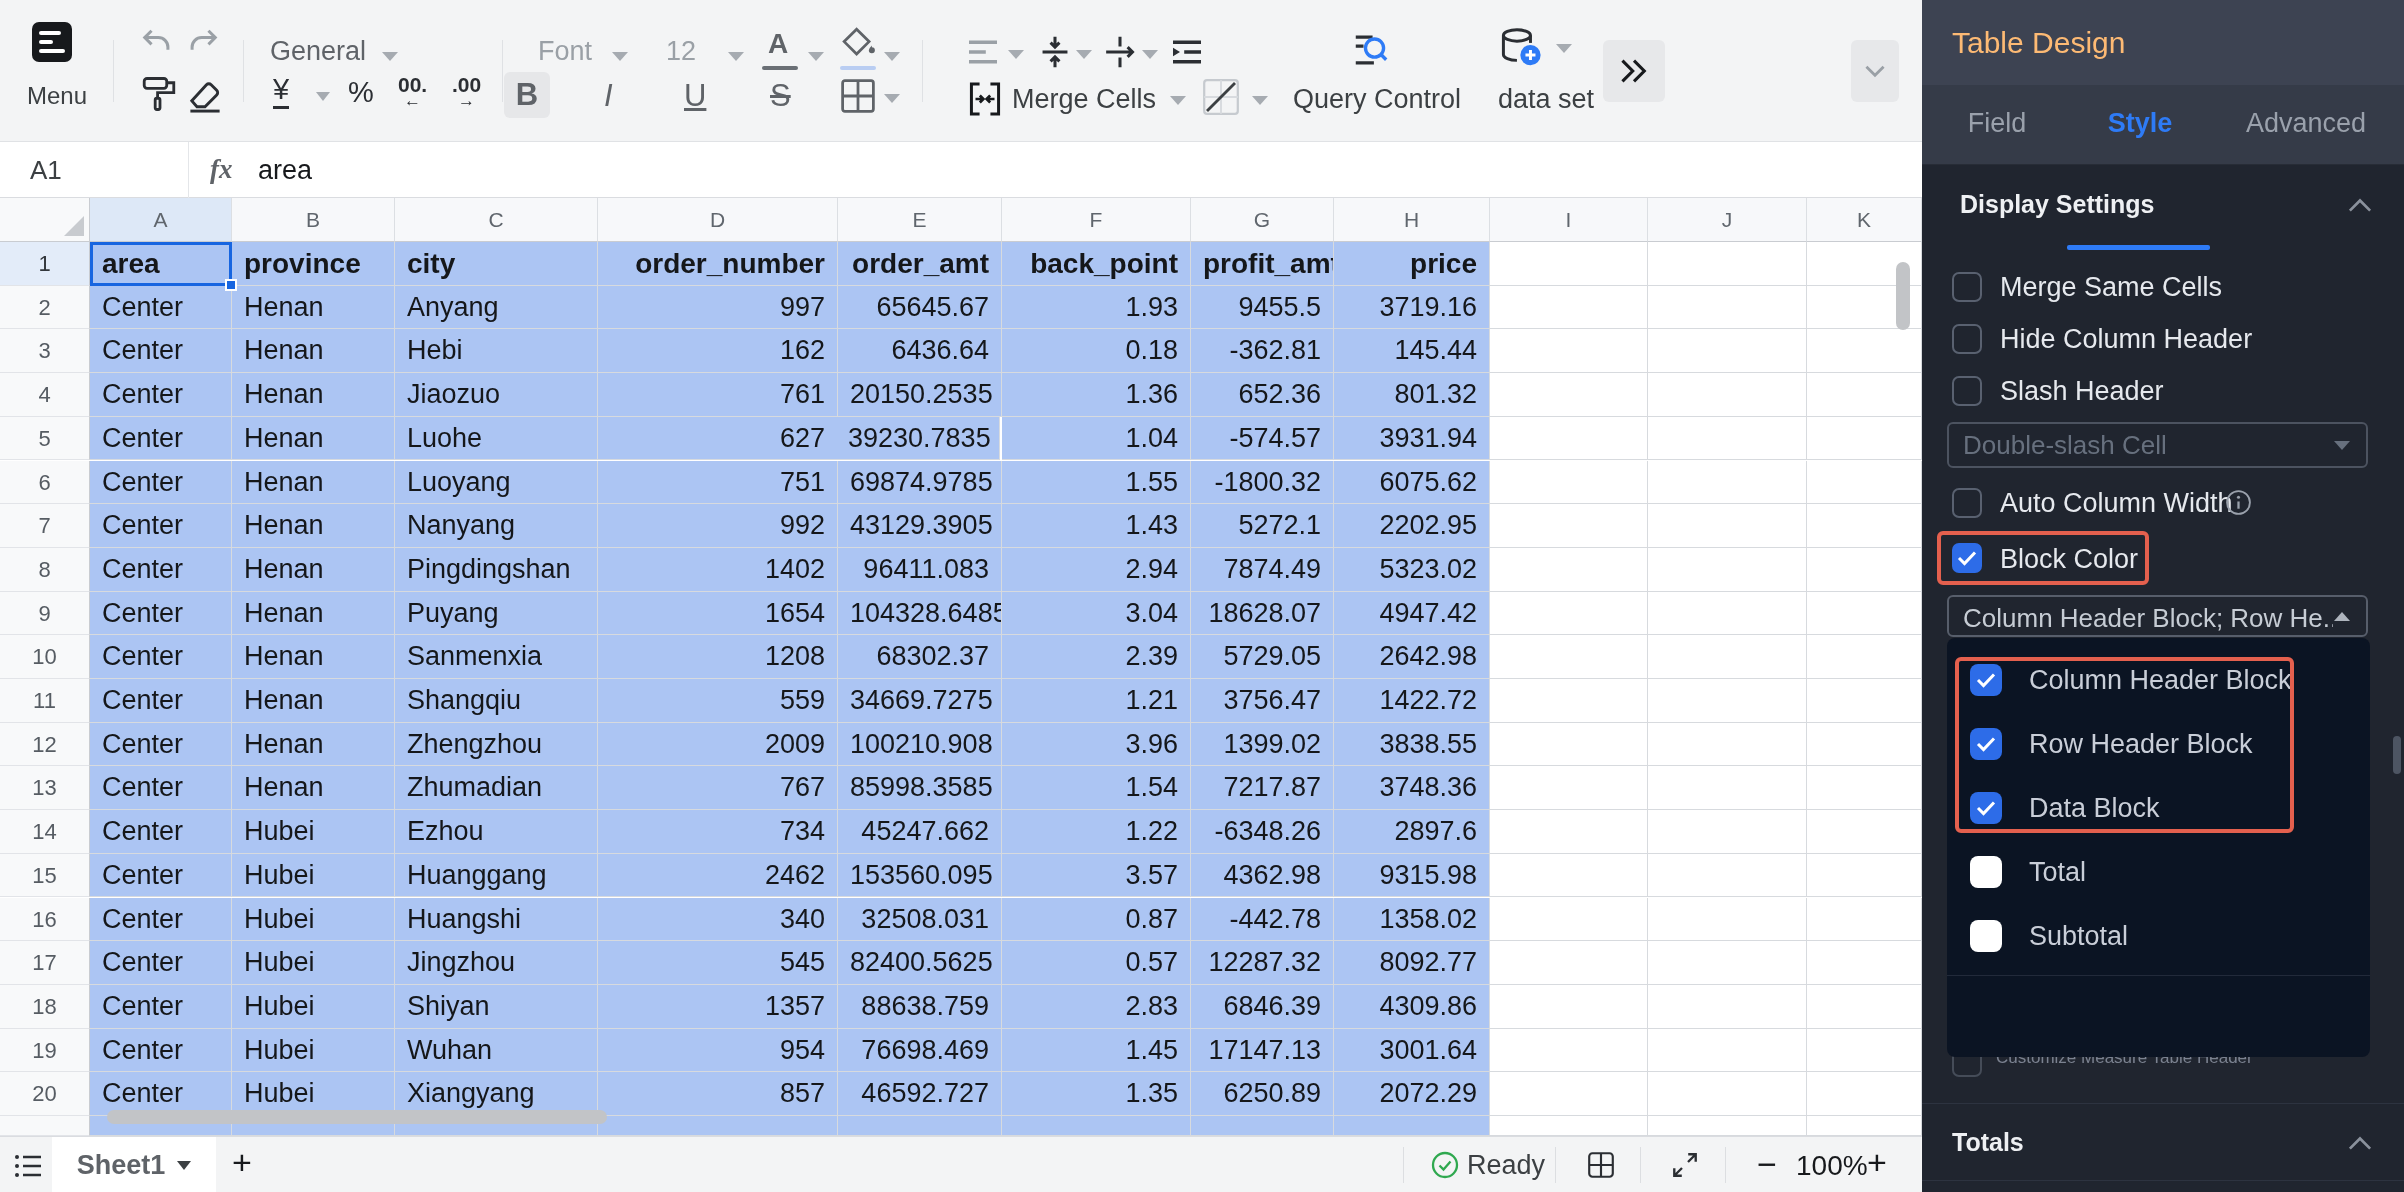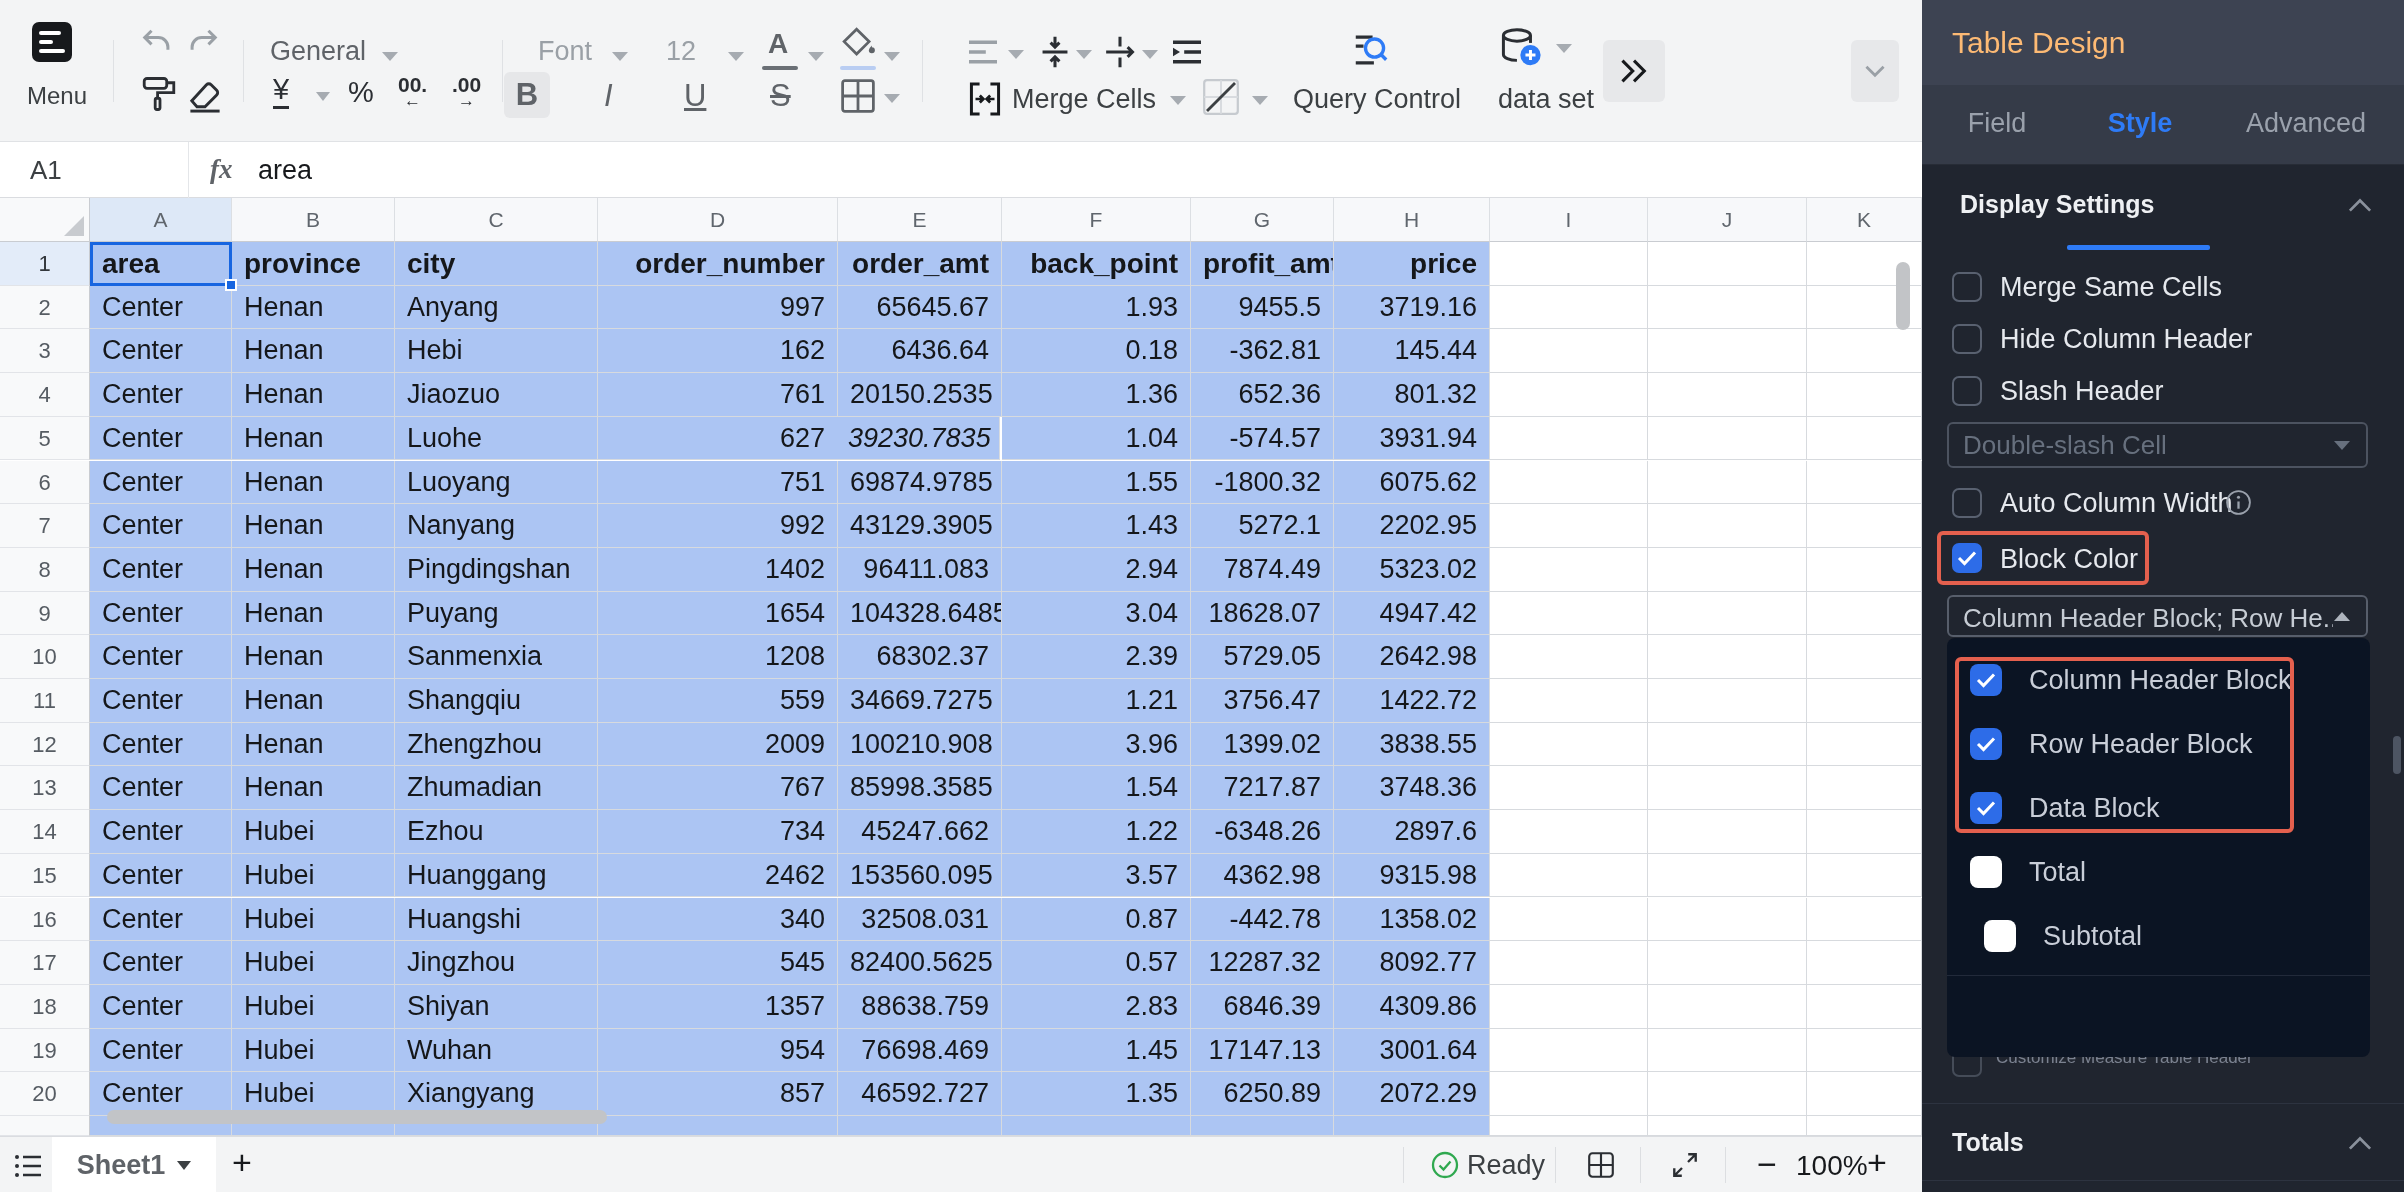--- a/index.html
+++ b/index.html
@@ -332,21 +332,21 @@
       <div class="cell blue num" style="left: 1191px; top: 175.1px; width: 143px; height: 43.7px; line-height: 43.7px;">652.36</div>
       <div class="cell blue num" style="left: 1334px; top: 175.1px; width: 156px; height: 43.7px; line-height: 43.7px;">801.32</div>
       <div class="cell" style="left: 1490px; top: 175.1px; width: 158px; height: 43.7px; line-height: 43.7px;"></div>
       <div class="cell" style="left: 1648px; top: 175.1px; width: 159px; height: 43.7px; line-height: 43.7px;"></div>
       <div class="cell" style="left: 1807px; top: 175.1px; width: 115px; height: 43.7px; line-height: 43.7px;"></div>
       <div class="rownum" style="top: 218.8px; height: 43.7px; line-height: 43.7px;">5</div>
       <div class="cell blue" style="left: 90px; top: 218.8px; width: 142px; height: 43.7px; line-height: 43.7px;">Center</div>
       <div class="cell blue" style="left: 232px; top: 218.8px; width: 163px; height: 43.7px; line-height: 43.7px;">Henan</div>
       <div class="cell blue" style="left: 395px; top: 218.8px; width: 203px; height: 43.7px; line-height: 43.7px;">Luohe</div>
       <div class="cell blue num" style="left: 598px; top: 218.8px; width: 240px; height: 43.7px; line-height: 43.7px;">627</div>
-      <div class="cell blue num" style="left: 836px; top: 218.8px; width: 164px; height: 43.7px; line-height: 43.7px; font-style: italic;">39230.7835</div>
+      <div class="cell blue num" style="left: 836px; top: 218.8px; width: 164px; height: 43.7px; line-height: 43.7px;">39230.7835</div>
       <div class="cell blue num" style="left: 1002px; top: 218.8px; width: 189px; height: 43.7px; line-height: 43.7px;">1.04</div>
       <div class="cell blue num" style="left: 1191px; top: 218.8px; width: 143px; height: 43.7px; line-height: 43.7px;">-574.57</div>
       <div class="cell blue num" style="left: 1334px; top: 218.8px; width: 156px; height: 43.7px; line-height: 43.7px;">3931.94</div>
       <div class="cell" style="left: 1490px; top: 218.8px; width: 158px; height: 43.7px; line-height: 43.7px;"></div>
       <div class="cell" style="left: 1648px; top: 218.8px; width: 159px; height: 43.7px; line-height: 43.7px;"></div>
       <div class="cell" style="left: 1807px; top: 218.8px; width: 115px; height: 43.7px; line-height: 43.7px;"></div>
       <div class="rownum" style="top: 262.5px; height: 43.7px; line-height: 43.7px;">6</div>
       <div class="cell blue" style="left: 90px; top: 262.5px; width: 142px; height: 43.7px; line-height: 43.7px;">Center</div>
       <div class="cell blue" style="left: 232px; top: 262.5px; width: 163px; height: 43.7px; line-height: 43.7px;">Henan</div>
       <div class="cell blue" style="left: 395px; top: 262.5px; width: 203px; height: 43.7px; line-height: 43.7px;">Luoyang</div>
@@ -663,21 +663,21 @@
             <svg width="20" height="16" viewBox="0 0 20 16">
               <path d="M2 8 L7.5 13.5 L18 2.5" fill="none" stroke="#fff" stroke-width="3"></path>
             </svg>
           </span>
           <span class="dd-label">Data Block</span>
         </div>
         <div class="dd-item" style="top: 202px;">
           <span class="cb-w"></span>
           <span class="dd-label">Total</span>
         </div>
-        <div class="dd-item" style="top: 266px; padding-left: 14px;">
+        <div class="dd-item" style="top: 266px;">
           <span class="cb-w"></span>
           <span class="dd-label">Subtotal</span>
         </div>
         <div class="dd-divider"></div>
       </div>
     <div class="red-box" style="left:33px;top:657px;width:339px;height:176px;z-index:6;"></div>
 
     <div class="pcb dim" style="top:1047px;z-index:1;"></div>
     <div class="p-lbl dim" style="top:1048px;left:74px;font-size:17px;z-index:1;">Customize Measure Table Header</div>
 

